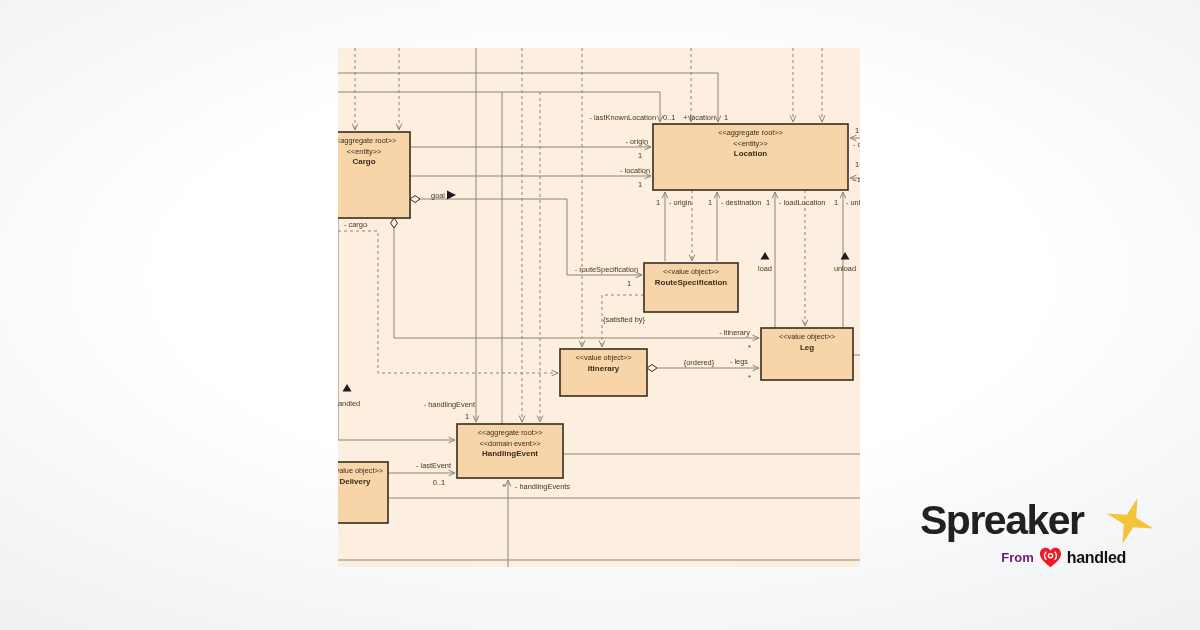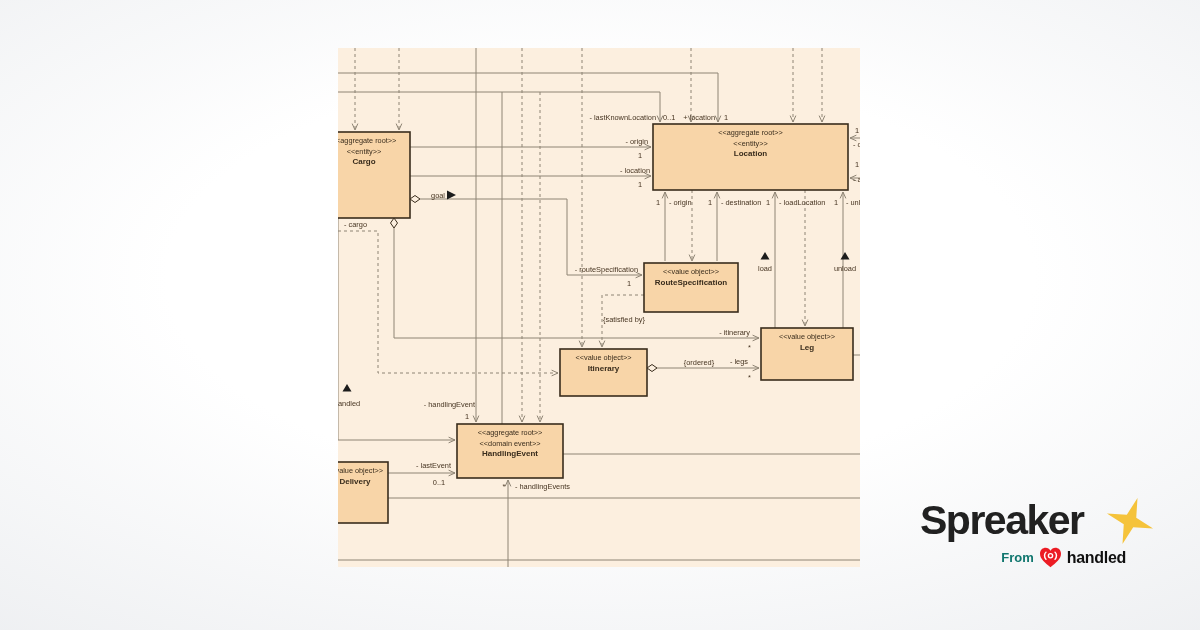--- a/index.html
+++ b/index.html
@@ -20,21 +20,21 @@
   .logo-row1{position:relative;height:50px;}
   .logo-word{
     font-size:41px;font-weight:bold;letter-spacing:-1.5px;color:#212121;
     line-height:48px;
   }
   .logo-star{position:absolute;right:-4px;top:-3px;width:56px;height:56px;}
   .logo-row2{
     display:flex;align-items:center;justify-content:flex-end;
     padding-right:28px;margin-top:1px;gap:5px;
   }
-  .logo-from{font-size:13px;font-weight:600;color:#0f766e;}
+  .logo-from{font-size:13px;font-weight:600;color:#701a75;}
   .logo-heart{width:23px;height:21px;}
   .logo-iheart{font-size:16px;font-weight:bold;color:#101010;letter-spacing:-0.3px;}
 </style>
 </head>
 <body>
 
 <div class="panel" style="background: rgb(252, 239, 223);">
   <svg id="uml" width="522" height="519" xmlns="http://www.w3.org/2000/svg" viewBox="0 0 522 519">
       <g>
         <polyline points="0,25 380,25 380,74" fill="none" stroke="#8e8474" stroke-width="1"></polyline>

